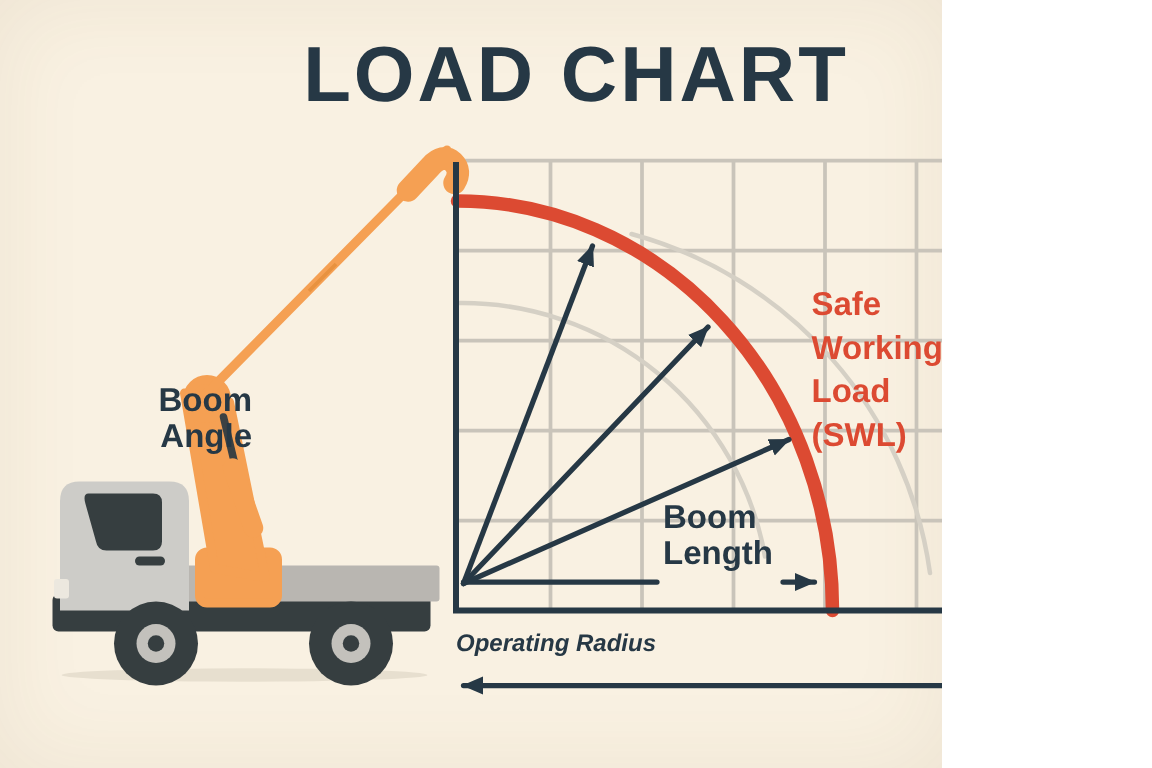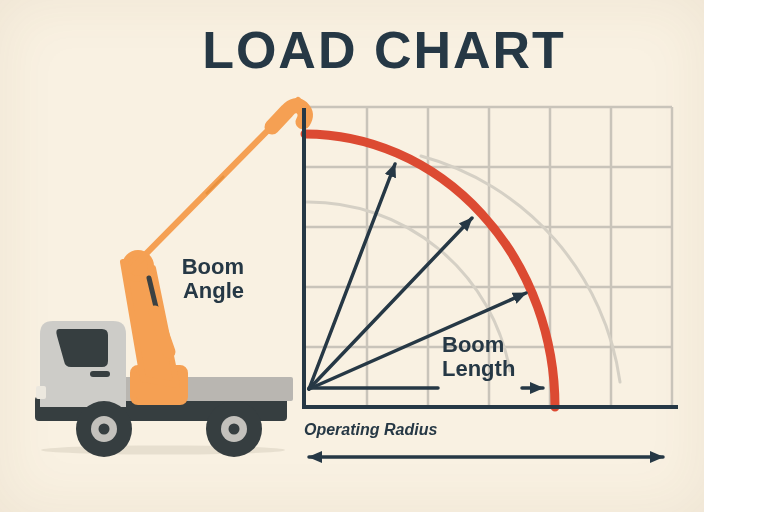--- a/index.html
+++ b/index.html
@@ -1,18 +1,18 @@
 <!DOCTYPE html>
 <html style="--background: #f9f1e2; --ink: #263845; --swl-red: #dc4a32; --crane-orange: #f5a053; --grid-gray: #c9c4ba; --faint-arc-gray: #d5d0c5; --truck-gray: #cdccc8; --bed-gray: #b9b6b1; --hub-gray: #c3c1bc; --dark-gray: #363e40; --shadow-tan: #e7dfcf;"><head>
 <meta charset="utf-8">
 <style>
   html,body{margin:0;padding:0;}
   #canvas{
     position:relative;
-    width:704px;height:512px;
+    width:628px;height:512px;
     background:var(--background,#f9f1e2);
     overflow:hidden;
     font-family:"Liberation Sans",sans-serif;
     box-shadow:inset 0 0 60px rgba(120,90,40,.08);
   }
   #scene{position:absolute;left:0;top:0;}
   .grid-line{stroke:var(--grid-gray,#c9c4ba);stroke-width:2.5;fill:none;}
   .faint-arc{stroke:var(--faint-arc-gray,#d5d0c5);stroke-width:3;fill:none;stroke-linecap:round;}
   .swl-arc{stroke:var(--swl-red,#dd4a32);stroke-width:9;fill:none;stroke-linecap:round;}
   .axis{stroke:var(--ink,#263845);stroke-width:4;fill:none;stroke-linecap:square;stroke-linejoin:miter;}
@@ -106,14 +106,16 @@
     </g>
 
     <line class="arrow" x1="309" y1="457" x2="663" y2="457" marker-start="url(#ah)" marker-end="url(#ah)"></line>
   </svg>
 
   <div id="title">LOAD CHART</div>
   <div id="boom-angle-label" class="lbl">Boom
 Angle</div>
   <div id="boom-length-label" class="lbl">Boom
 Length</div>
+  <div id="swl-label" class="lbl">Safe Working
+Load (SWL)</div>
   <div id="operating-radius-label" class="lbl">Operating Radius</div>
 </div>
 
 </body></html>

